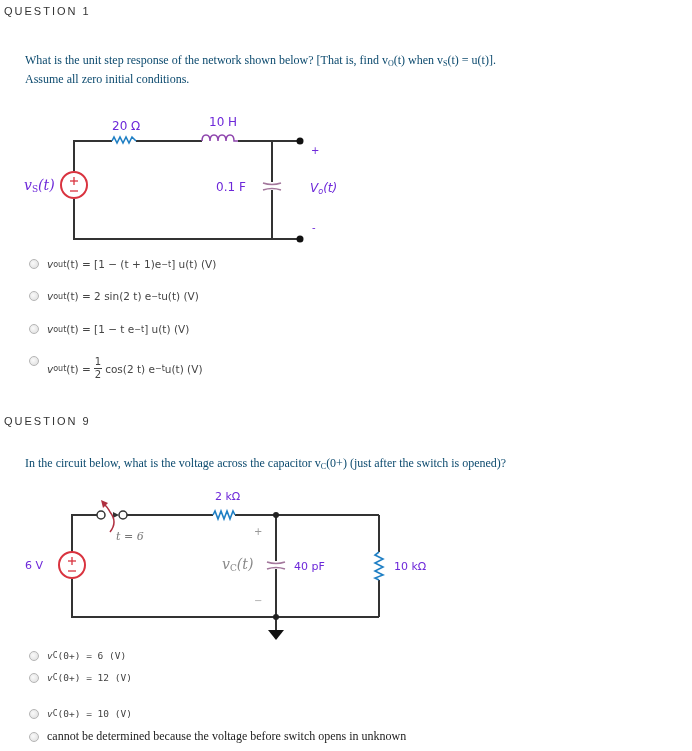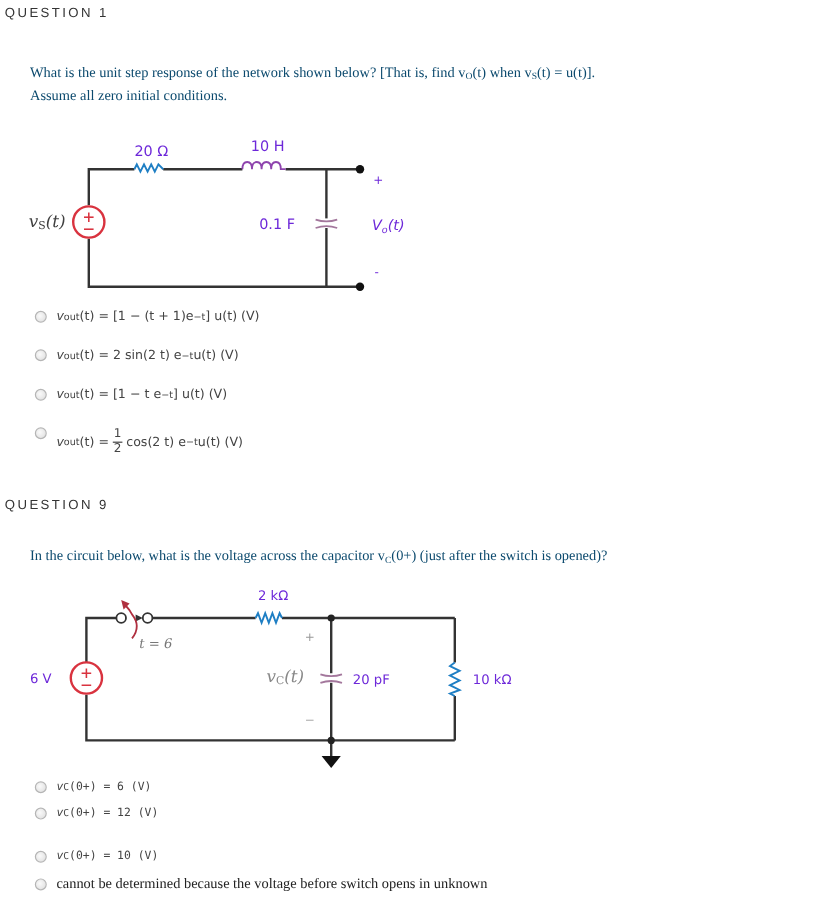--- a/index.html
+++ b/index.html
@@ -52,21 +52,21 @@
 
   <circle cx="74" cy="185" r="13" fill="#fff" stroke="#d9333f" stroke-width="2"></circle>
   <line x1="70" y1="181" x2="78" y2="181" stroke="#d9333f" stroke-width="1.3"></line>
   <line x1="74" y1="177" x2="74" y2="185" stroke="#d9333f" stroke-width="1.3"></line>
   <line x1="70" y1="191" x2="78" y2="191" stroke="#d9333f" stroke-width="1.3"></line>
 </svg>
 </div>
 <div class="ckt-label" style="left:112px; top:119px; font-size:12px;">20 Ω</div>
 <div class="ckt-label" style="left:209px; top:115px; font-size:12px;">10 H</div>
 <div class="ckt-label" style="left:216px; top:180px; font-size:12px;">0.1 F</div>
-<div class="ckt-math" style="left:24px; top:177px; font-size:14px; color:#404040;"><span>v</span><sub style="font-style:normal; font-size:9px;">S</sub><span>(t)</span></div>
+<div class="ckt-math" style="left:24px; top:177px; font-size:14px; color:#6d28d9;"><span>v</span><sub style="font-style:normal; font-size:9px;">S</sub><span>(t)</span></div>
 <div class="ckt-label" style="left:310px; top:181px; font-style:italic; font-size:12px;"><span>V</span><sub>o</sub><span>(t)</span></div>
 <div class="ckt-label" style="left:311px; top:145px; font-size:10px;">+</div>
 <div class="ckt-label" style="left:312px; top:222px; font-size:10px;">-</div>
 
 <div class="opt eq" style="left:29px; top:258px;">
   <span class="radio"></span>
   <i>v</i><sub>out</sub><span>(t)</span>&nbsp;<span>= [1 − (t + 1)e</span><sup>−t</sup><span>] u(t) (V)</span>
 </div>
 <div class="opt eq" style="left:29px; top:290px;">
   <span class="radio"></span>
@@ -127,21 +127,21 @@
     <circle cx="72" cy="565" r="13" fill="#fff" stroke="#d9333f" stroke-width="2"></circle>
     <line x1="68" y1="561" x2="76" y2="561" stroke="#d9333f" stroke-width="1.3"></line>
     <line x1="72" y1="557" x2="72" y2="565" stroke="#d9333f" stroke-width="1.3"></line>
     <line x1="68" y1="571" x2="76" y2="571" stroke="#d9333f" stroke-width="1.3"></line>
   </g>
 </svg>
 </div>
 <div class="ckt-label" style="left:25px; top:559px;">6 V</div>
 <div class="ckt-math" style="left:116px; top:530px; font-size:11px; color:#777; font-style:italic;">t = 6</div>
 <div class="ckt-label" style="left:215px; top:490px;">2 kΩ</div>
-<div class="ckt-label" style="left:294px; top:560px;">20 pF</div>
+<div class="ckt-label" style="left:294px; top:560px;">40 pF</div>
 <div class="ckt-label" style="left:394px; top:560px;">10 kΩ</div>
 <div class="ckt-math" style="left:222px; top:556px; font-size:14px; color:#888;"><span>v</span><sub style="font-style:normal; font-size:9px;">C</sub><span>(t)</span></div>
 <div class="ckt-label" style="left:254px; top:526px; font-size:10px; color:#999;">+</div>
 <div class="ckt-label" style="left:254px; top:595px; font-size:10px; color:#aaa;">−</div>
 
 <div class="opt mono" style="left:29px; top:650px;">
   <span class="radio"></span>
   <i>v</i>
     <sub>C</sub>
     <span>(0+) = 6 (V)</span>

